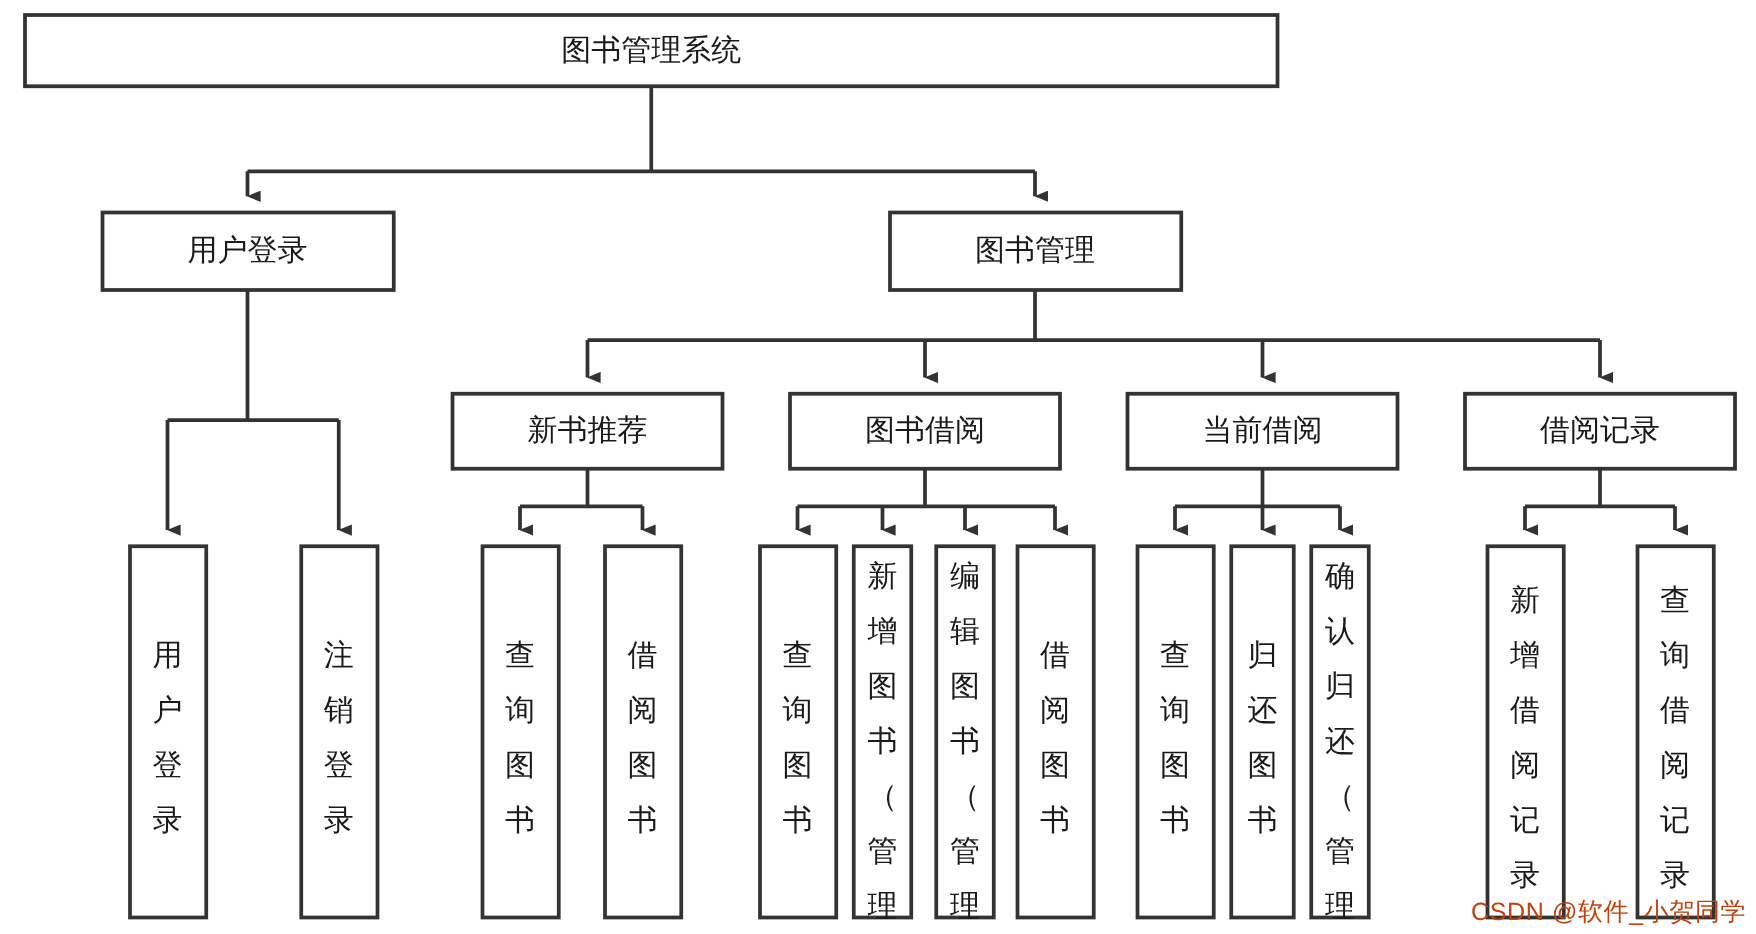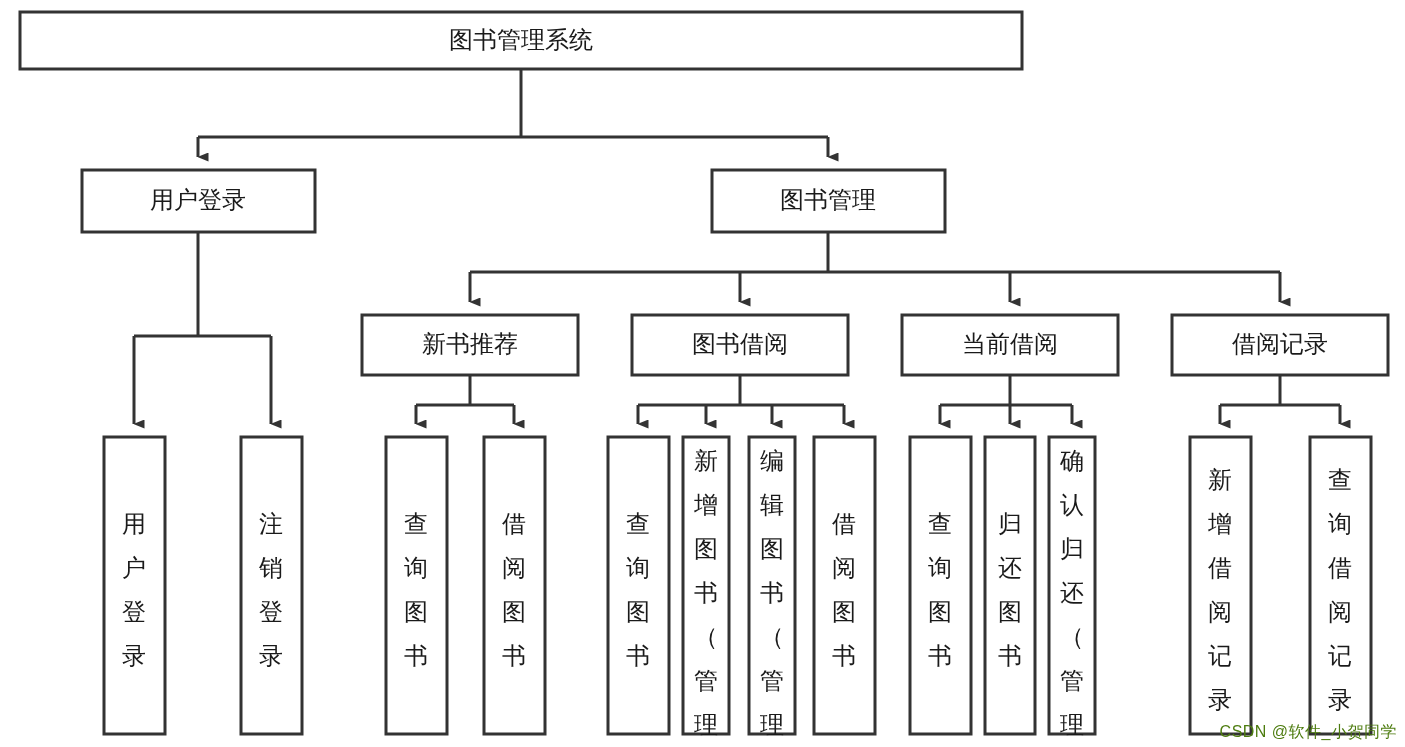--- a/index.html
+++ b/index.html
@@ -51,22 +51,22 @@
     font-family: "Liberation Sans", "DejaVu Sans", sans-serif;
     font-size: 24px;
     fill: #1a1a1a;
     text-anchor: middle;
   }
   .watermark {
     position: absolute;
     right: 8px;
     bottom: 4px;
     font-family: "Liberation Sans", "DejaVu Sans", sans-serif;
-    font-size: 16px;
-    color: #4d7c0f;
+    font-size: 20px;
+    color: #c2410c;
     letter-spacing: 0.5px;
     white-space: nowrap;
     pointer-events: none;
     margin-top: 15px;
   }
 </style>
 </head>
 <body>
 
 <div id="diagram-root">

